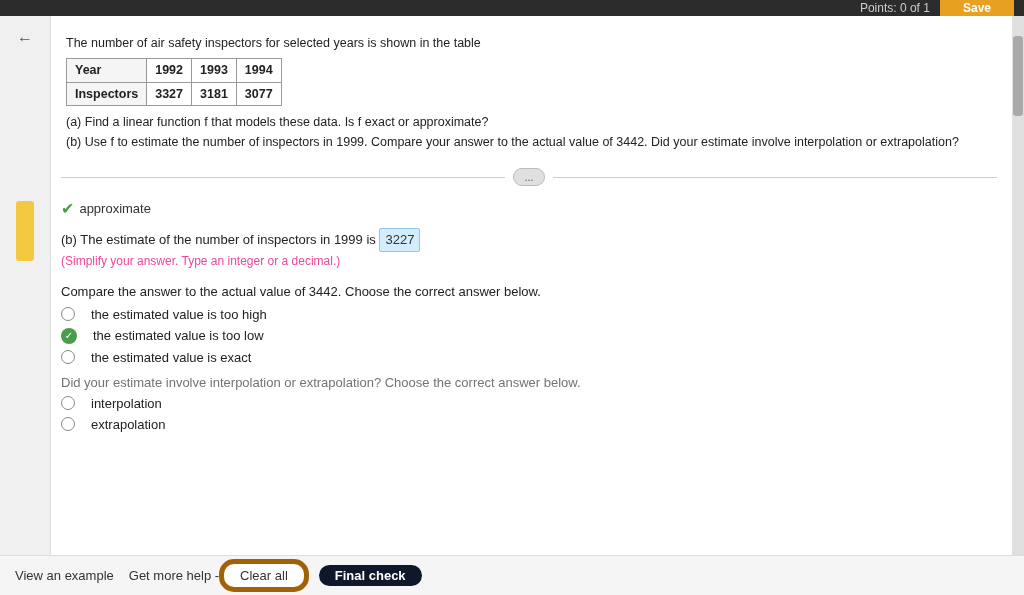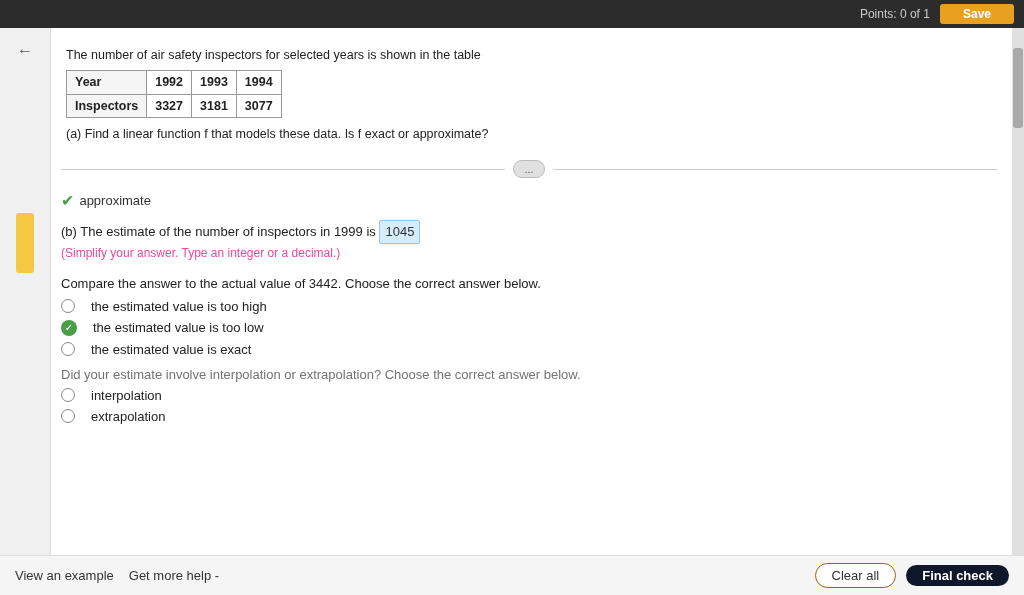--- a/index.html
+++ b/index.html
@@ -9,21 +9,21 @@
       background: #f0f0f0;
       width: 1024px;
       height: 595px;
       overflow: hidden;
       position: relative;
     }
 
     
     .top-bar {
       background: #2c2c2c;
-      height: 28px;
+      height: 16px;
       display: flex;
       align-items: center;
       justify-content: flex-end;
       padding: 0 10px;
       gap: 10px;
     }
     .top-bar-points {
       color: #ccc;
       font-size: 12px;
     }
@@ -247,41 +247,40 @@
       position: absolute;
       bottom: 0;
       left: 0;
       right: 0;
       height: 40px;
       background: #f5f5f5;
       border-top: 1px solid #ddd;
       display: flex;
       align-items: center;
       padding: 0 15px;
-      justify-content: space-between;
     }
     .bottom-left {
       display: flex;
       gap: 15px;
       align-items: center;
     }
     .bottom-link {
       color: #333;
       font-size: 13px;
       cursor: pointer;
       text-decoration: none;
     }
     .bottom-right {
       display: flex;
       gap: 10px;
       align-items: center;
     }
     .clear-all-btn {
       background: white;
-      border: 1px solid #a16207;
+      border: 5px solid #a16207;
       border-radius: 15px;
       padding: 4px 16px;
       font-size: 13px;
       color: #333;
       cursor: pointer;
     }
     .final-check-btn {
       background: #0f172a;
       border: none;
       border-radius: 15px;
@@ -324,39 +323,40 @@
           <td class="row-label">Inspectors</td>
           <td>3327</td>
           <td>3181</td>
           <td>3077</td>
         </tr>
       </tbody>
         </table>
 
       <div class="problem-parts">
         <div>(a) Find a linear function f that models these data. Is f exact or approximate?</div>
+        <div>(b) Use f to estimate the number of inspectors in 1999. Compare your answer to the actual value of 3442. Did your estimate involve interpolation or extrapolation?</div>
       </div>
     </div>
 
     <div class="divider-area">
       <div class="divider-line"></div>
       <button class="divider-btn">...</button>
       <div class="divider-line"></div>
     </div>
 
     <div class="answer-section">
 
       <div class="approx-line">
         <span class="check-icon-green">✔</span>
         <span>approximate</span>
       </div>
 
       <div class="part-b-text">
         <span>(b) The estimate of the number of inspectors in 1999 is</span>
-        <span class="answer-input-inline">1045</span>
+        <span class="answer-input-inline">3227</span>
       </div>
       <div class="simplify-hint">(Simplify your answer. Type an integer or a decimal.)</div>
 
       <div class="compare-text">Compare the answer to the actual value of 3442. Choose the correct answer below.</div>
 
       <div class="radio-option">
         <div class="radio-circle"></div>
         <span>the estimated value is too high</span>
       </div>
 

